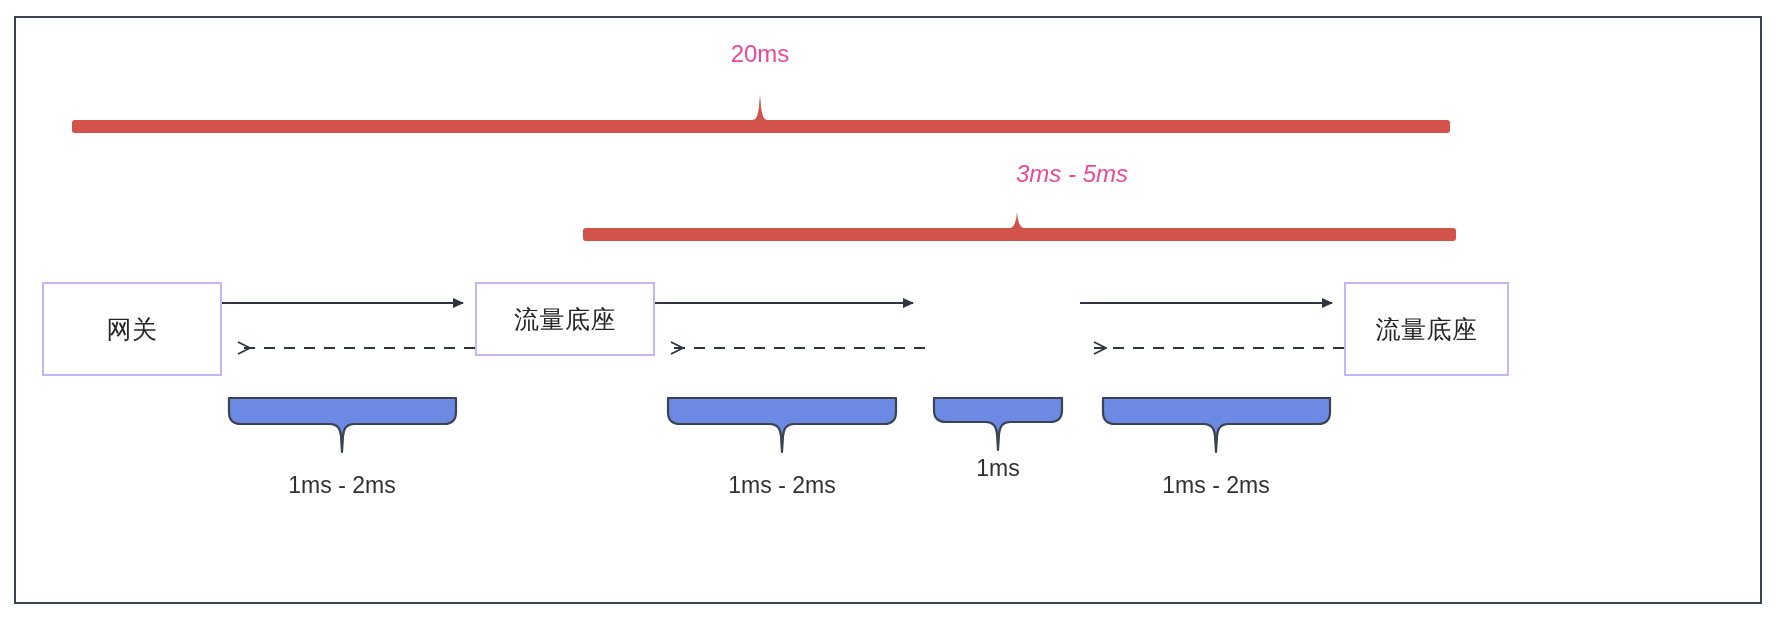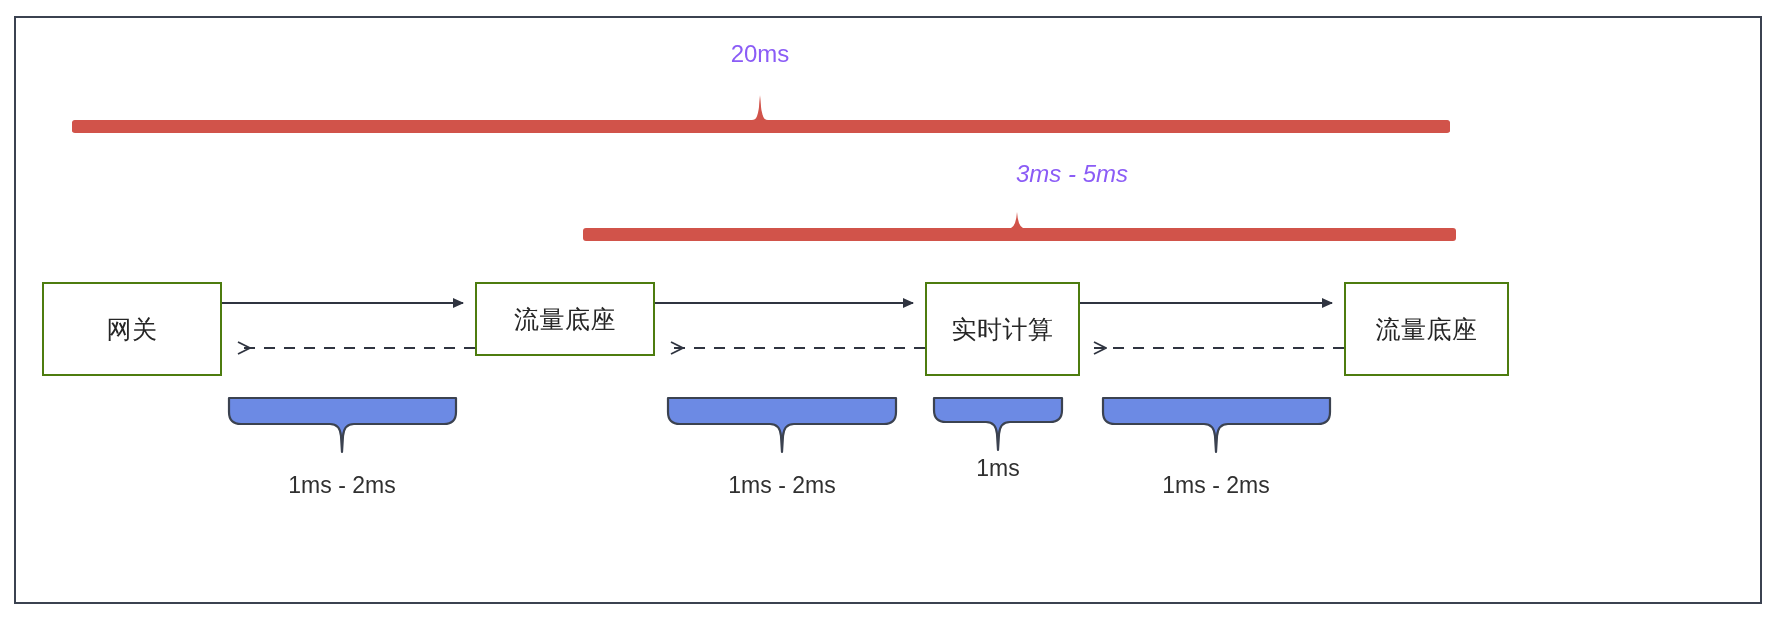--- a/index.html
+++ b/index.html
@@ -8,25 +8,25 @@
     font-family:"Liberation Sans","DejaVu Sans",sans-serif;
     -webkit-font-smoothing:antialiased;
   }
   #stage{position:absolute;left:0;top:0;width:1778px;height:624px;}
   #svgroot{position:absolute;left:0;top:0;width:1778px;height:624px;}
   .box-label{
     font-size:25px;color:#262626;letter-spacing:.5px;
     text-align:center;width:100%;
   }
   .node{
-    position:absolute;background:#ffffff;border:2px solid #4d7c0f;
+    position:absolute;background:#ffffff;border:2px solid #c4b5fd;
     display:flex;align-items:center;justify-content:center;box-sizing:border-box;
   }
   .red-label{
-    position:absolute;font-size:24px;color:#8b5cf6;
+    position:absolute;font-size:24px;color:#ec4899;
     transform:translateX(-50%);
   }
   .blue-label{
     position:absolute;font-size:23px;color:#303030;
     transform:translateX(-50%);text-align:right;
   }
   .frame{
     position:absolute;left:14px;top:16px;width:1748px;height:588px;
     border:2px solid #3b4250;box-sizing:border-box;background:transparent;
   }
@@ -114,23 +114,20 @@
   </svg>
 
   <div class="node" style="left:42px;top:282px;width:180px;height:94px;">
     <span class="box-label">网关</span>
   </div>
 
   <div class="node" style="left:475px;top:282px;width:180px;height:74px;">
     <span class="box-label">流量底座</span>
   </div>
 
-  <div class="node" style="left:925px;top:282px;width:155px;height:94px;">
-    <span class="box-label">实时计算</span>
-  </div>
 
   <div class="node" style="left:1344px;top:282px;width:165px;height:94px;">
     <span class="box-label">流量底座</span>
   </div>
 
   <div class="red-label" style="left:760px;top:40px;">20ms</div>
 
   <div class="red-label" style="left:1072px;top:160px;font-style:italic;">3ms - 5ms</div>
 
   <div class="blue-label" style="left:342px;top:472px;">1ms - 2ms</div>

